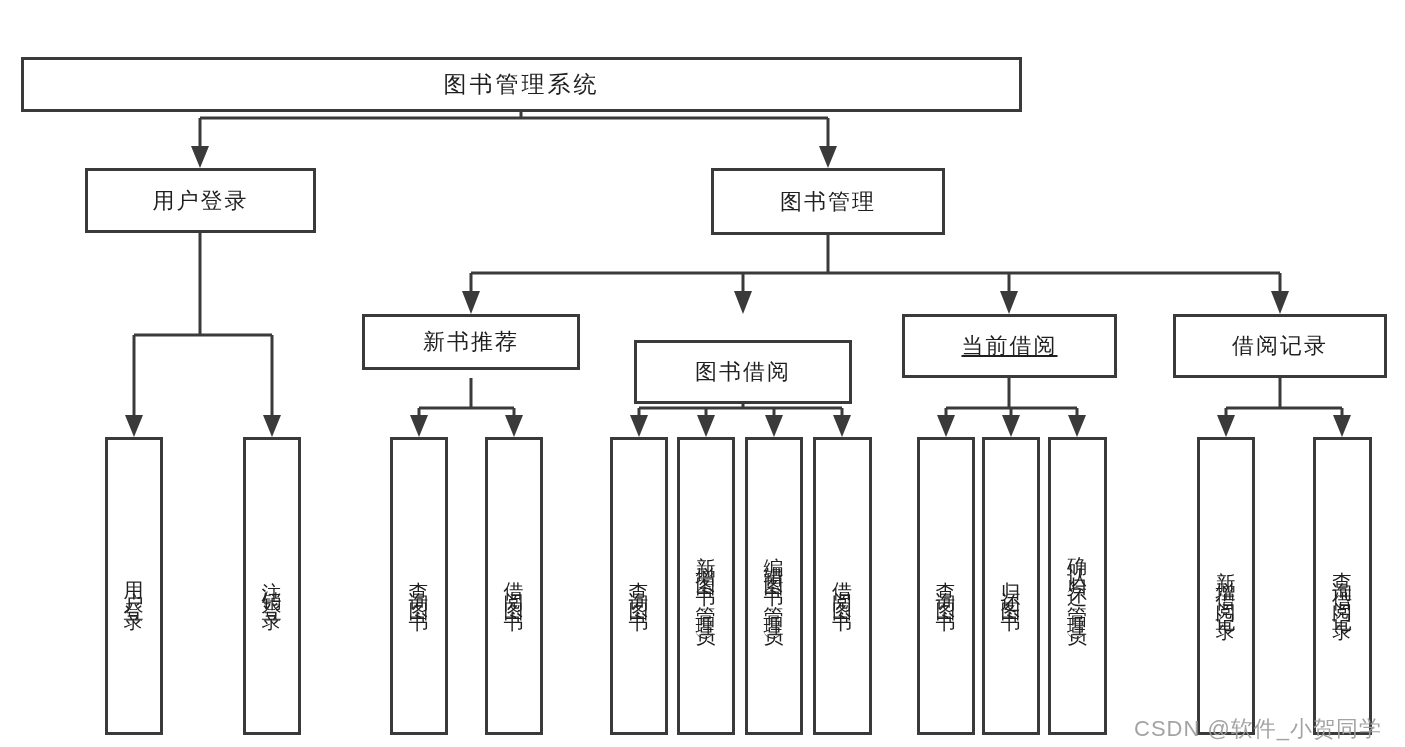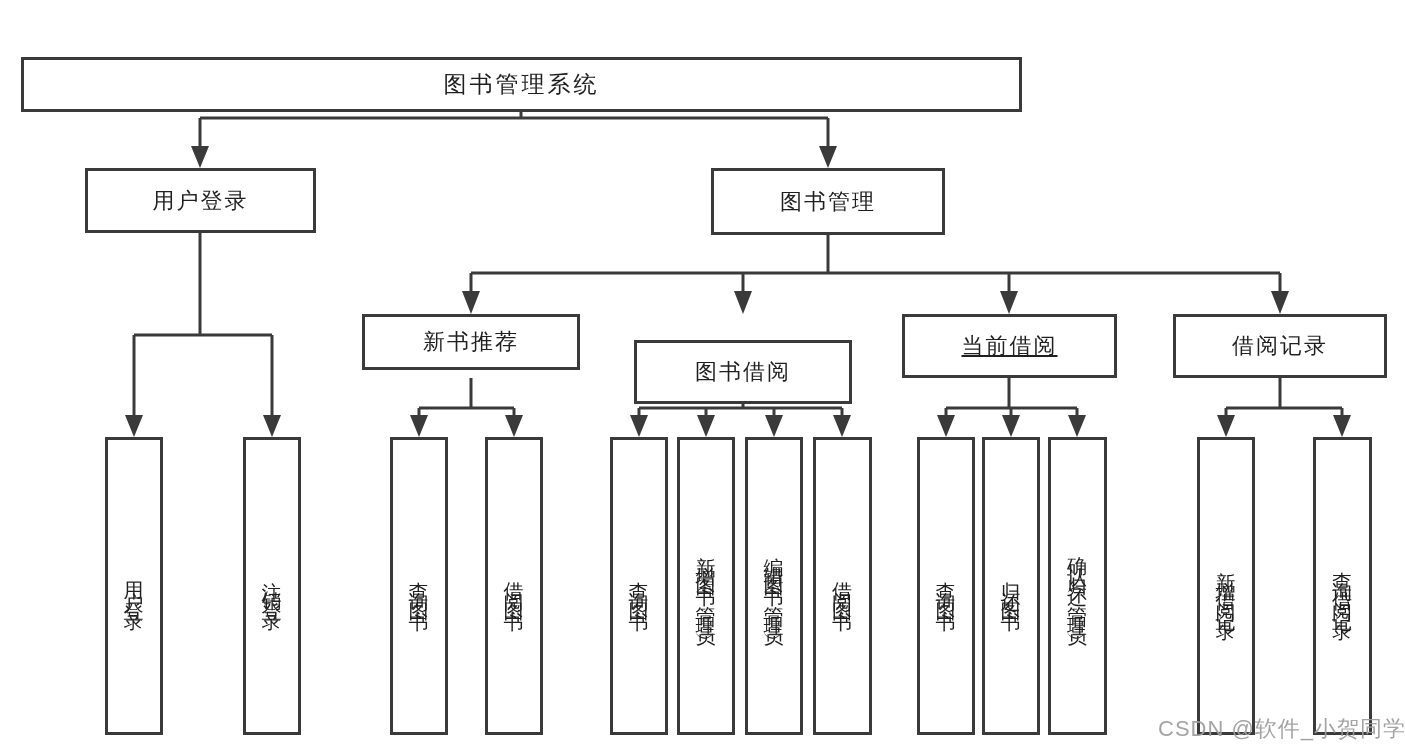--- a/index.html
+++ b/index.html
@@ -46,21 +46,21 @@
   }
   .node.v {
     writing-mode: vertical-rl;
     text-orientation: upright;
     font-size: 20px;
     letter-spacing: 10px;
     line-height: 1;
   }
   .watermark {
     position: absolute;
-    left: 1158px;
+    left: 1134px;
     top: 714px;
     z-index: 3;
     font-size: 22px;
     color: rgba(158, 158, 158, 0.95);
     letter-spacing: 1px;
     white-space: nowrap;
   }
   .stroke {
     stroke: #3a3a3a;
     stroke-width: 3;

